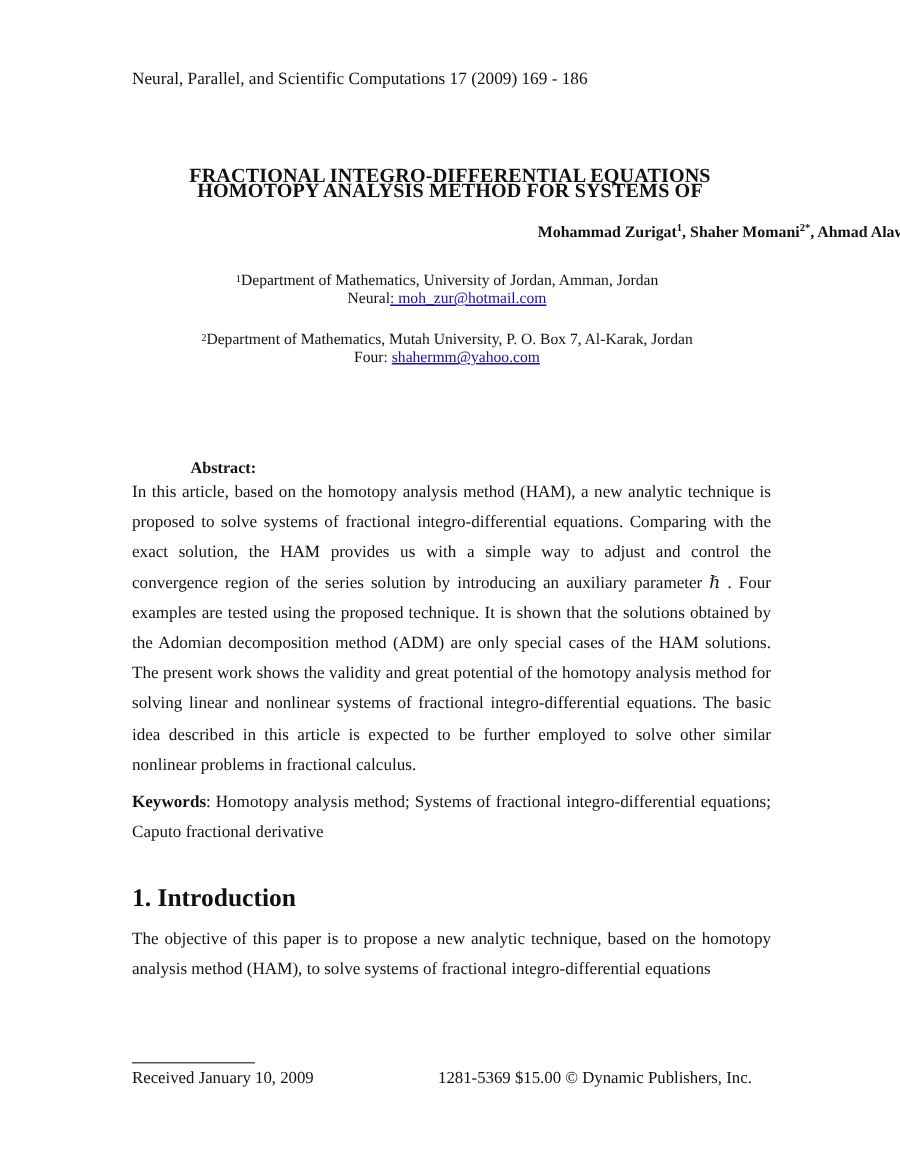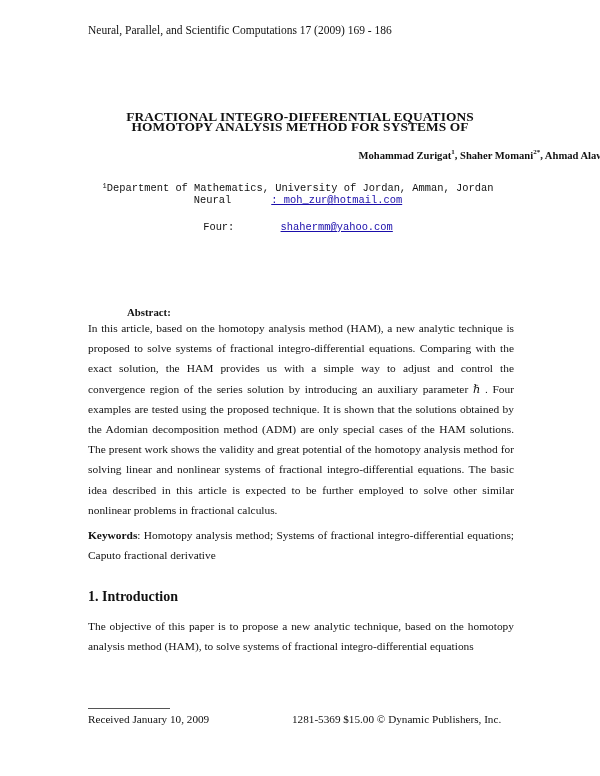--- a/index.html
+++ b/index.html
@@ -1,34 +1,34 @@
 <!DOCTYPE html>
 <html><head>
 <meta charset="utf-8">
 <style>
   html, body { margin: 0; padding: 0; background: #ffffff; }
   body { width: 600px; height: 776px; position: relative; overflow: hidden;
          font-family: "Liberation Serif", "DejaVu Serif", serif; color: #111; }
   .abs { position: absolute; }
-  .journal { left: 88px; top: 24px; font-size: 11.5px; white-space: nowrap; }
+  .journal { left: 88px; top: 47px; font-size: 11.5px; white-space: nowrap; }
   .title { left: 0; width: 600px; text-align: center; font-weight: bold; font-size: 13.4px; letter-spacing: 0.1px; }
   .t1 { top: 83px; margin-top: 36px; }
   .t2 { top: 109px; }
   .authors { left: 0; width: 600px; top: 150px; text-align: right; font-weight: bold; font-size: 10.6px; padding-left: 24px; }
-  .affil { left: 0; width: 596px; text-align: center; font-size: 10.4px; line-height: 12px; font-family: Liberation Mono, monospace; }
+  .affil { left: 0; width: 596px; text-align: center; font-size: 10.4px; line-height: 12px; }
   .a1 { top: 182px; }
   .a2 { top: 221px; }
   sup { font-size: 7px; vertical-align: top; position: relative; top: -2px; }
-  a.mail { color: #1a0dab; text-decoration: underline; padding-left: 40px; }
+  a.mail { color: #1a0dab; text-decoration: underline; }
   .abs-head { left: 88px; top: 306px; font-weight: bold; font-size: 10.8px; margin-left: 39px; }
   .para { left: 88px; width: 426px; font-size: 11.4px; line-height: 20.2px; text-align: justify; }
   .abstract { top: 318px; }
   .keywords { top: 525px; }
   .kw-label { font-weight: bold; }
-  .intro-head { left: 88px; top: 589px; font-weight: bold; font-size: 14px; }
+  .intro-head { left: 88px; top: 589px; font-weight: bold; font-size: 17px; }
   .intro { top: 616px; }
   .fnrule { left: 88px; top: 708px; width: 82px; height: 1px; background: #555; }
   .footer { top: 713px; font-size: 11.2px; white-space: nowrap; }
   .f-left { left: 88px; }
   .f-right { left: 292px; }
 </style>
 </head>
 <body>
 
 <div class="abs journal">Neural, Parallel, and Scientific Computations  17  (2009)  169 - 186</div>
@@ -39,20 +39,21 @@
 <div class="abs authors">
   <span>Mohammad Zurigat</span><sup>1</sup><span>, </span><span>Shaher Momani</span><sup>2*</sup><span>, </span><span>Ahmad Alawneh</span><sup>1</sup>
 </div>
 
 <div class="abs affil a1">
   <div><sup>1</sup><span>Department of Mathematics, University of Jordan, Amman, Jordan</span></div>
   <div><span>Neural</span><a class="mail">: moh_zur@hotmail.com</a></div>
 </div>
 
 <div class="abs affil a2">
+  <div><sup>2</sup><span>Department of Mathematics, Mutah University, P. O. Box 7, Al-Karak, Jordan</span></div>
   <div><span>Four: </span><a class="mail">shahermm@yahoo.com</a></div>
 </div>
 
 <div class="abs abs-head">Abstract:</div>
 <div class="abs para abstract">In this article, based on the homotopy analysis method (HAM), a new analytic technique is proposed to solve systems of fractional integro-differential equations. Comparing with the exact solution, the HAM provides us with a simple way to adjust and control the convergence region of the series solution by introducing an auxiliary parameter ℏ . Four examples are tested using the proposed technique.  It is shown that the solutions obtained by the Adomian decomposition method (ADM) are only special cases of the HAM solutions. The present work shows the validity and great potential of the homotopy analysis method for solving linear and nonlinear systems of fractional integro-differential equations. The basic idea described in this article is expected to be further employed to solve other similar nonlinear problems in fractional calculus.</div>
 
 <div class="abs para keywords"><span class="kw-label">Keywords</span><span>: Homotopy analysis method; Systems of fractional integro-differential equations; Caputo fractional derivative</span></div>
 
 <div class="abs intro-head">1. Introduction</div>
 <div class="abs para intro">The objective of this paper is to propose a new analytic technique, based on the homotopy analysis method (HAM), to solve systems of fractional integro-differential equations</div>

